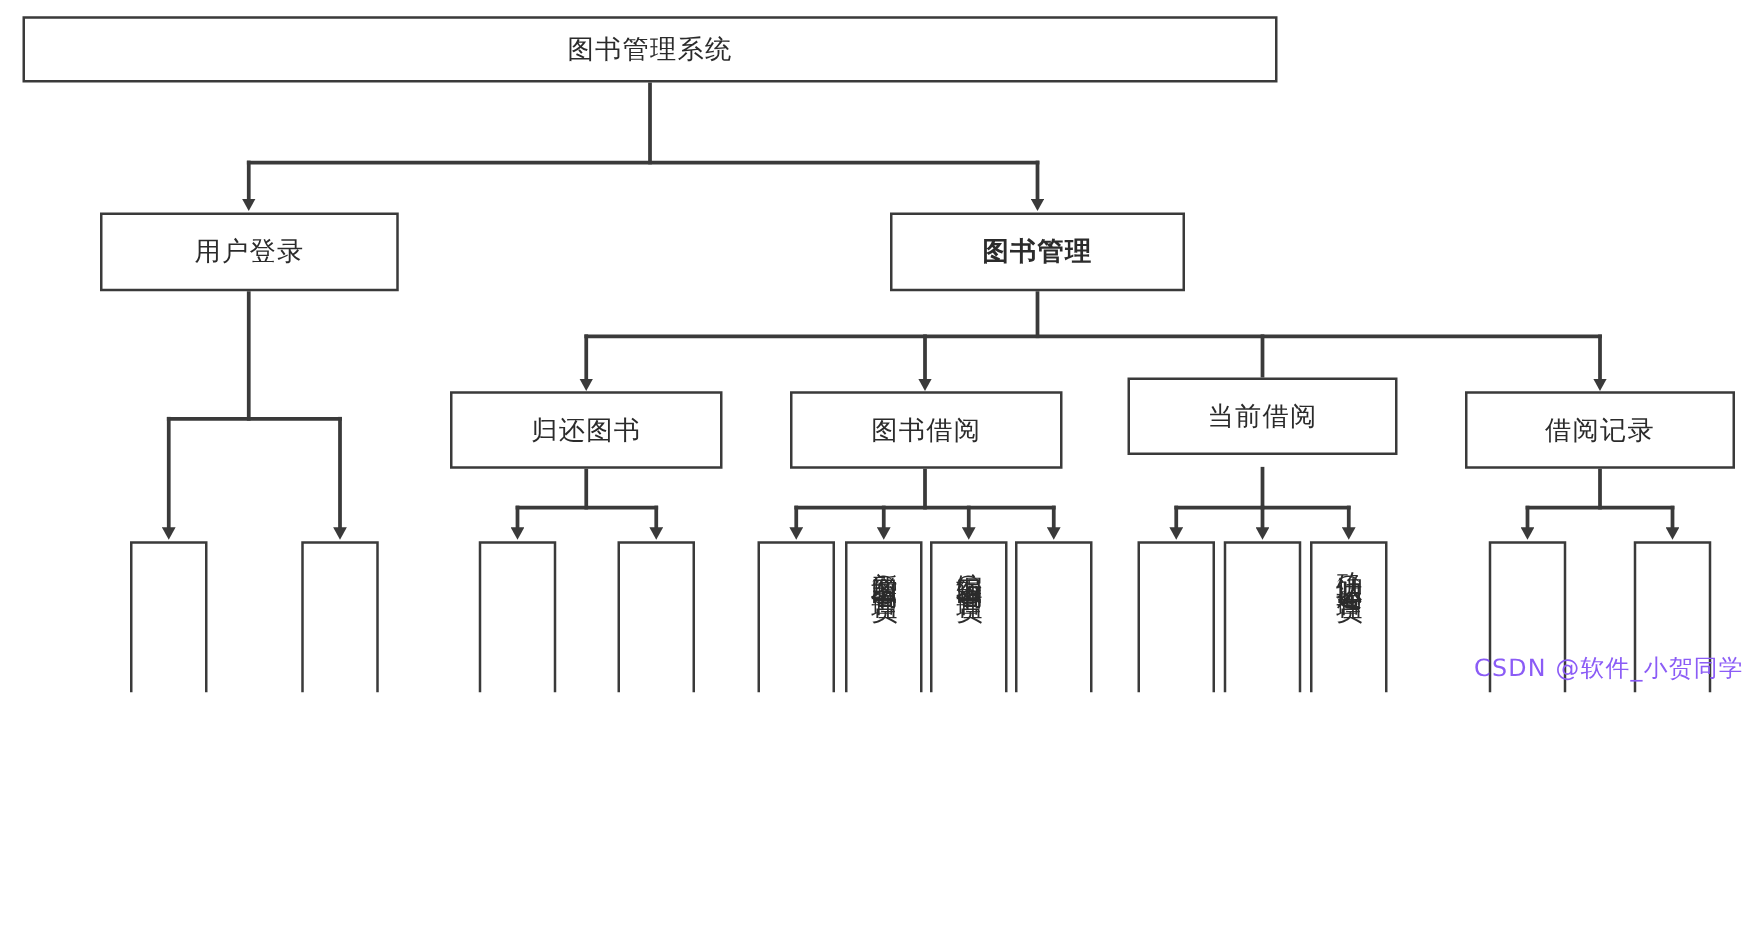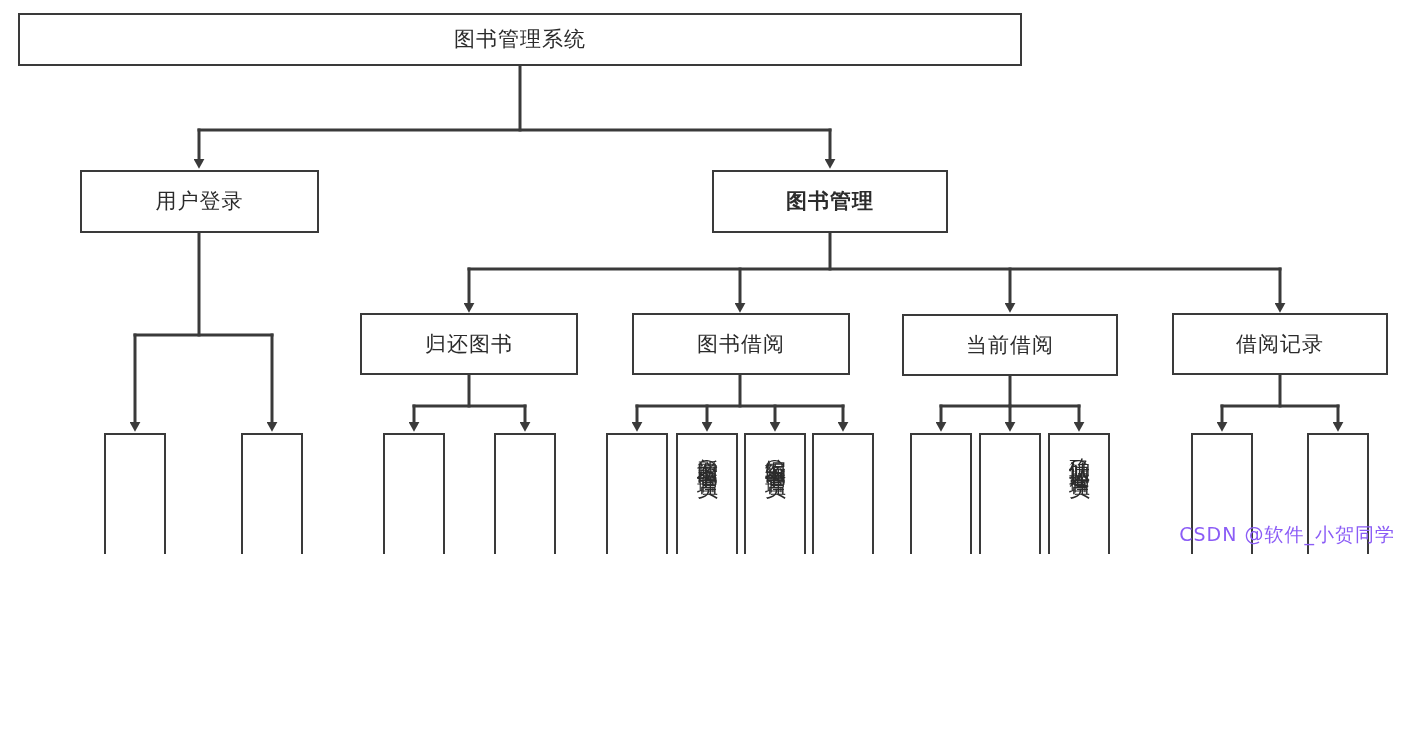--- a/index.html
+++ b/index.html
@@ -146,21 +146,21 @@
   </div>
 
   <div class="node" style="left:360px; top:313px; width:218px; height:62px;">
     <span class="node-label">归还图书</span>
   </div>
 
   <div class="node" style="left:632px; top:313px; width:218px; height:62px;">
     <span class="node-label">图书借阅</span>
   </div>
 
-  <div class="node" style="left:902px; top:314px; width:216px; height:62px;">
+  <div class="node" style="left:902px; top:302px; width:216px; height:62px;">
     <span class="node-label">当前借阅</span>
   </div>
 
   <div class="node" style="left:1172px; top:313px; width:216px; height:62px;text-align:right;">
     <span class="node-label">借阅记录</span>
   </div>
 
   <div class="node vert centered" style="left:104px; top:433px; width:62px; height:300px;">
     <span class="node-label">用户登录</span>
   </div>

